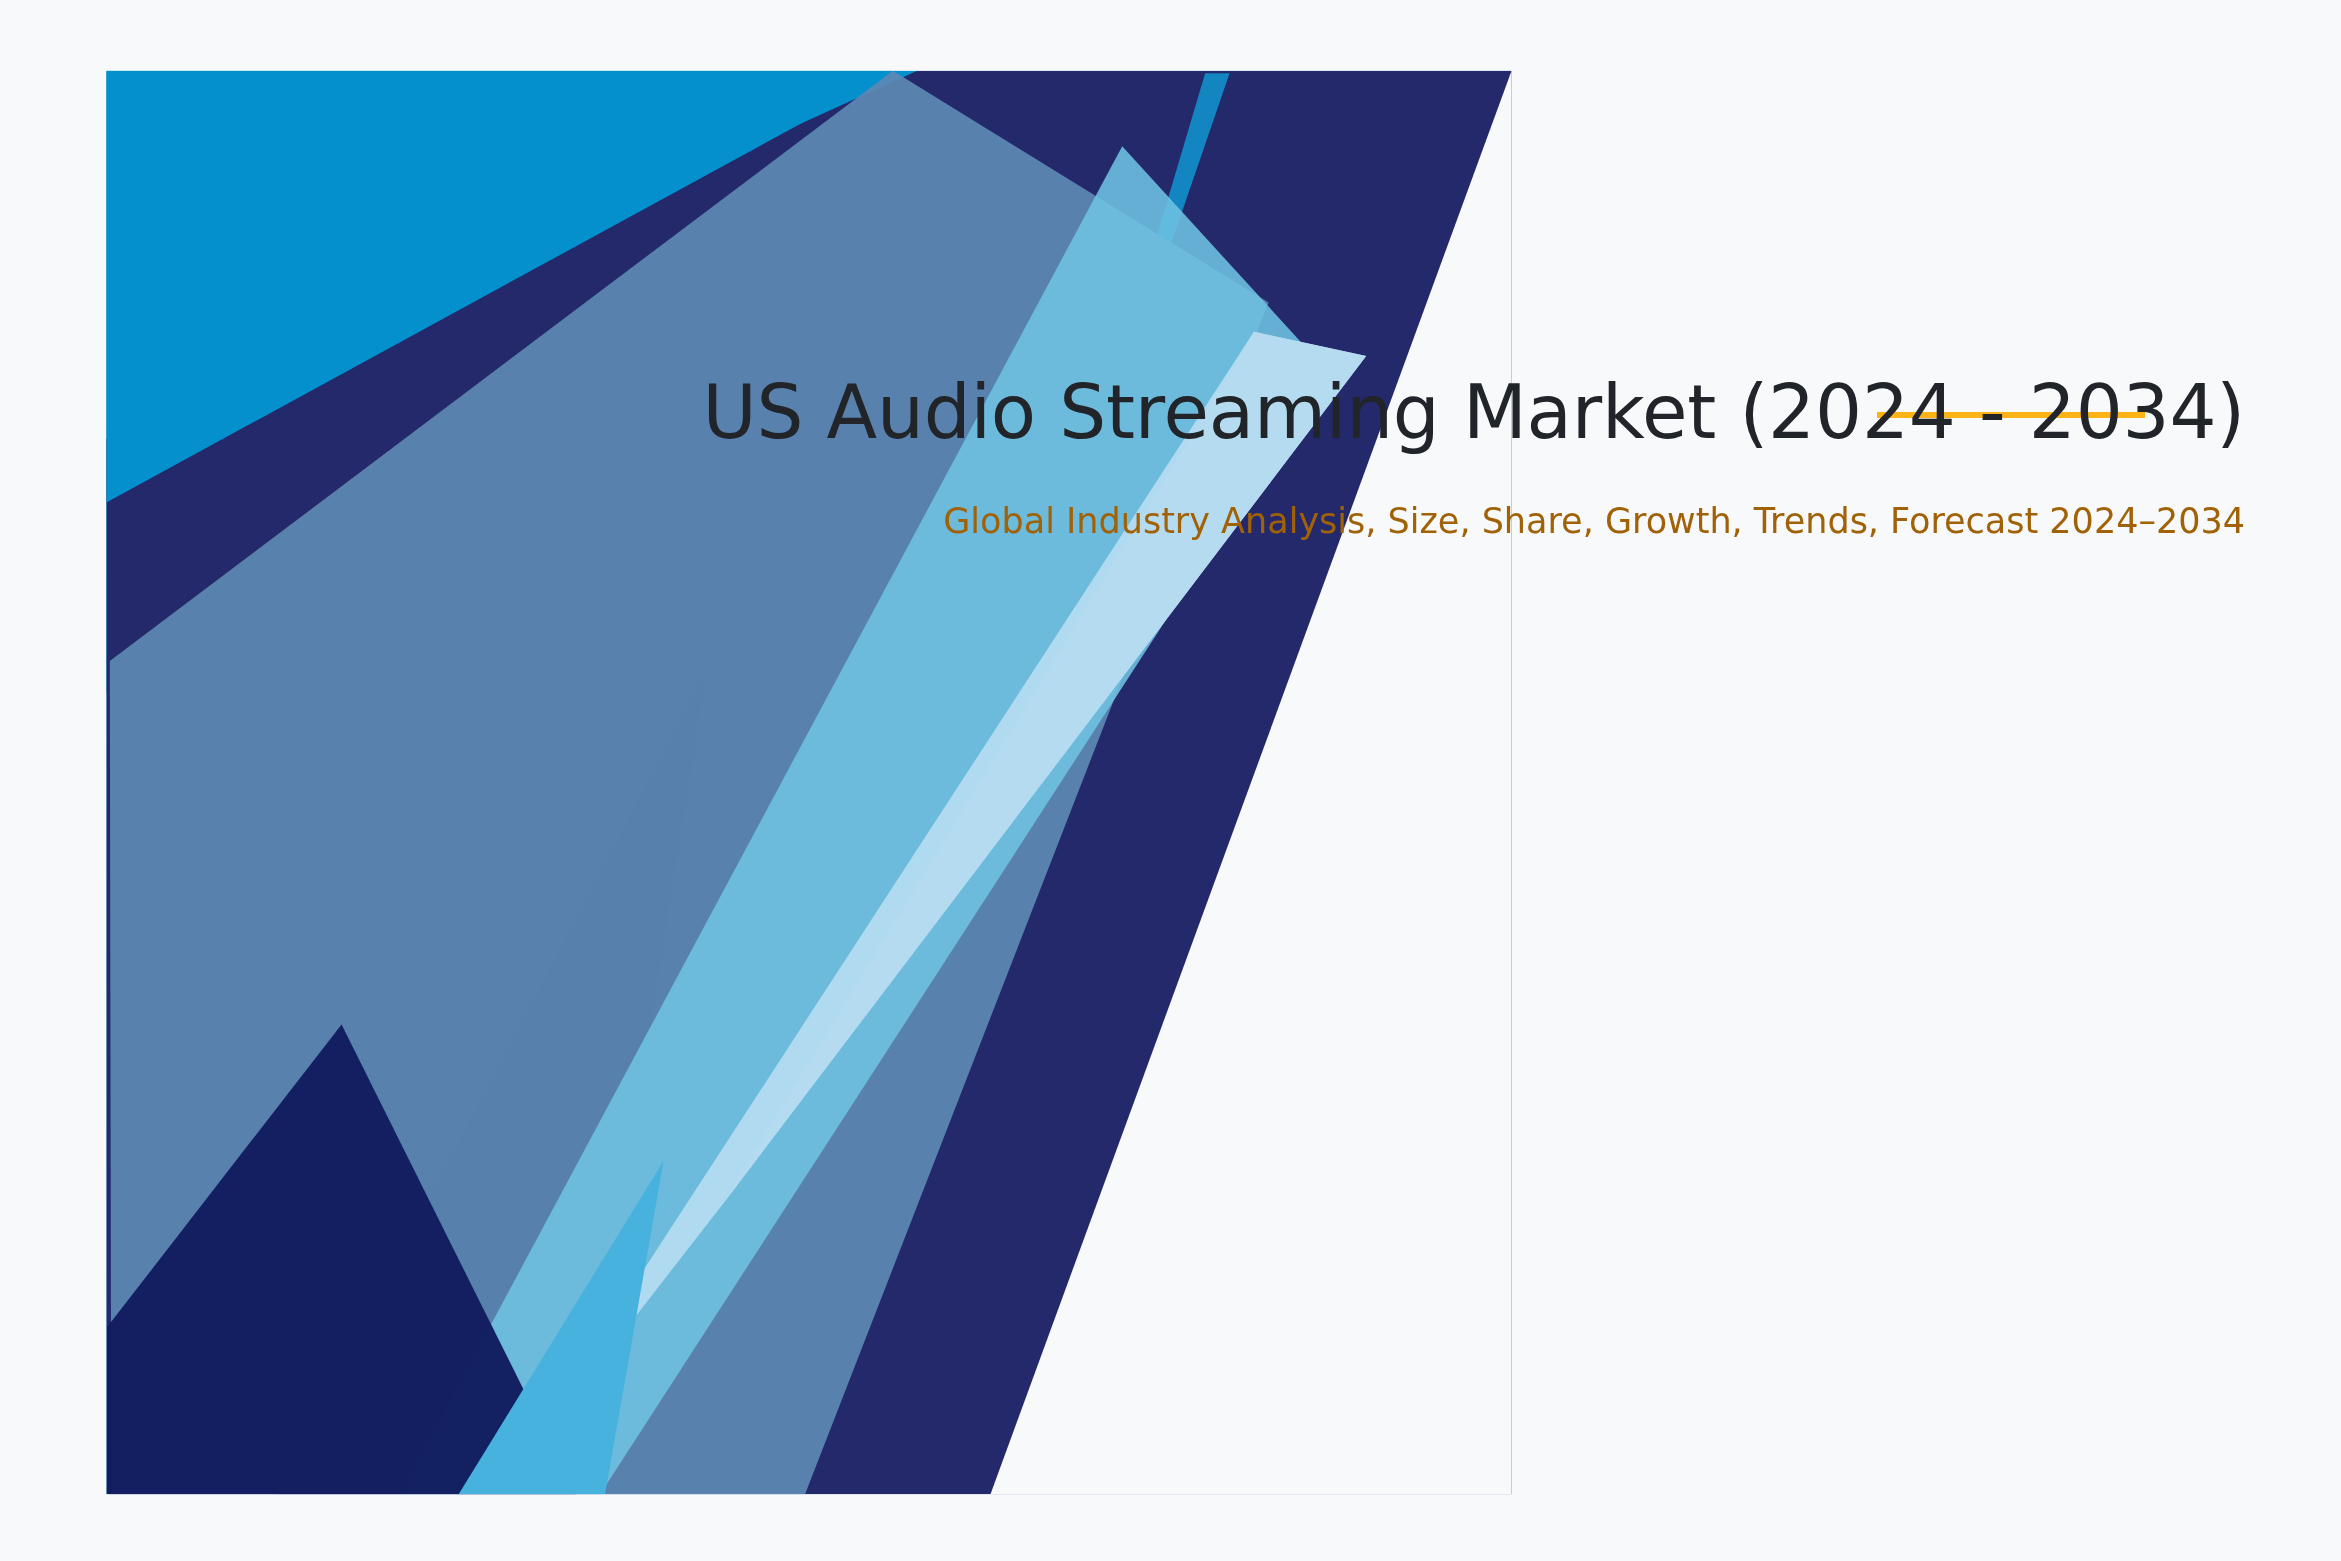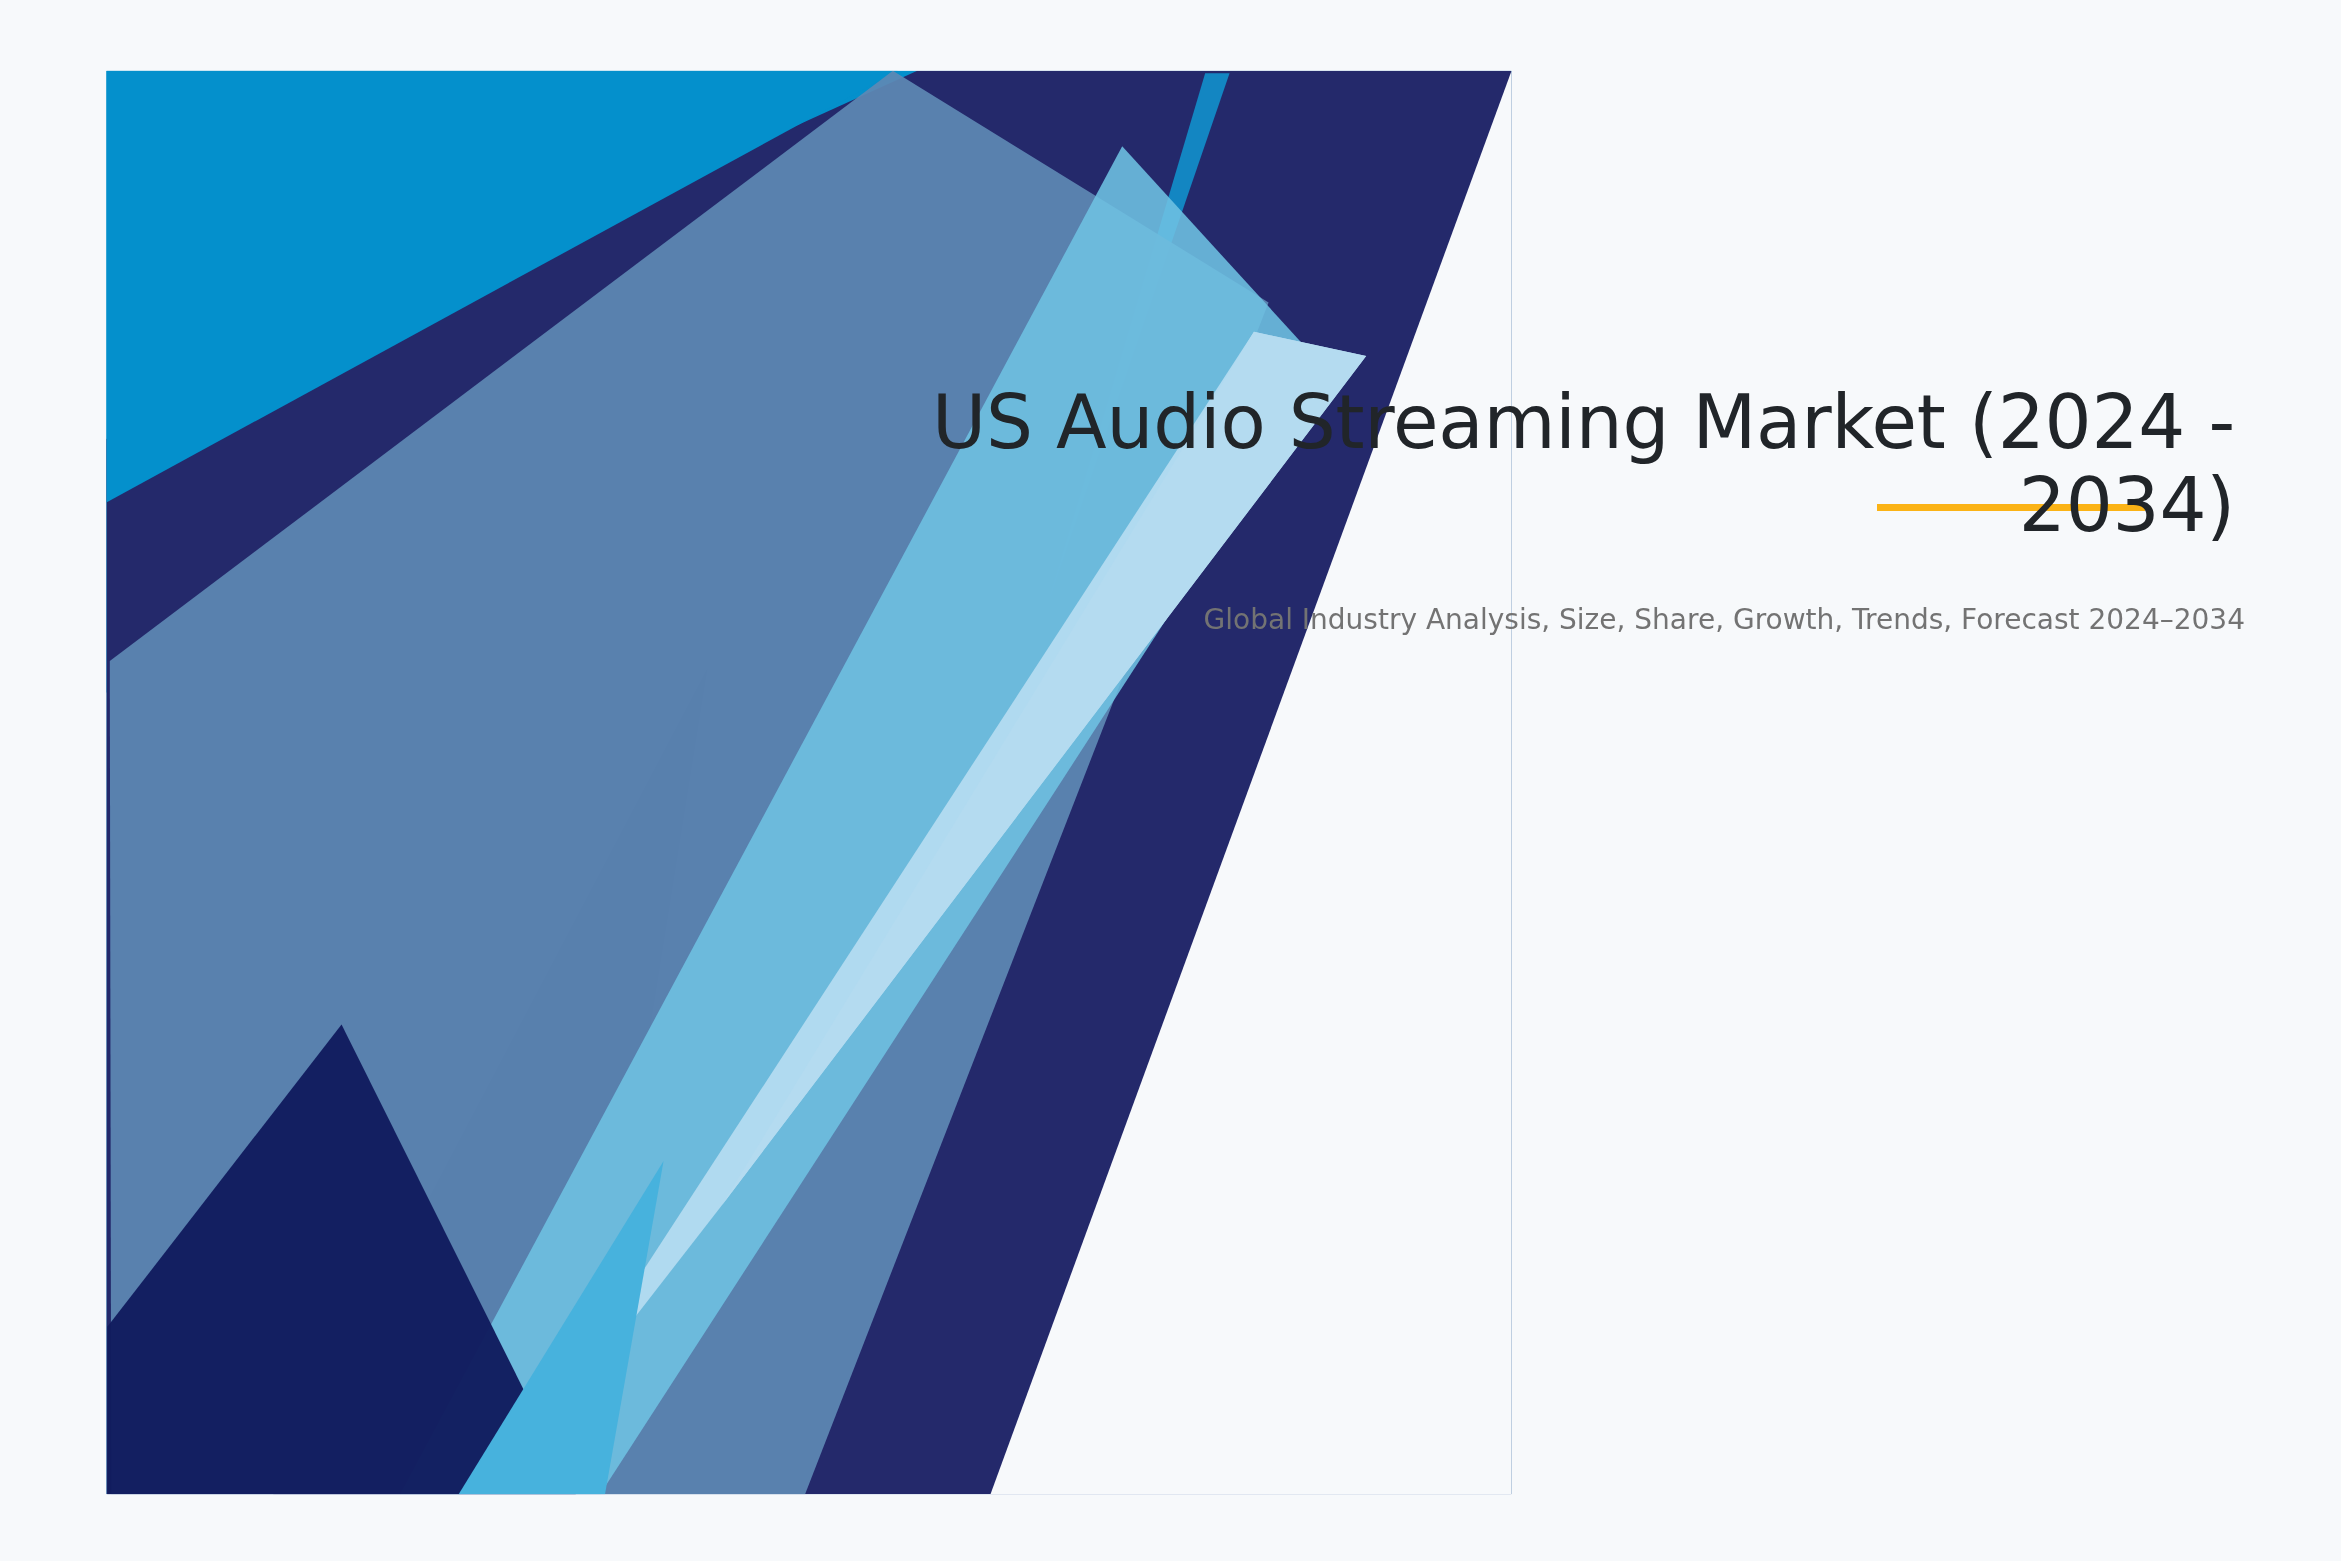--- a/index.html
+++ b/index.html
@@ -45,35 +45,35 @@
     bottom: 36px;
     width: 268px;
     height: 6.3px;
     background: #fbb316;
     z-index: 1;
   }
 
   #page-title {
     position: relative;
     z-index: 2;
-    margin: 10px;
+    margin: 0;
     font-size: 74px;
     line-height: 1.12;
     font-weight: 400;
     color: #212529;
     letter-spacing: -0.2px;
   }
 
   #page-subtitle {
     margin: 0;
     padding-top: 45px;
-    font-size: 28px;
+    font-size: 35px;
     line-height: 1.30;
     font-weight: 400;
-    color: #737373;
+    color: #a16207;
   }
 </style>
 </head>
 <body>
 
 <div id="slide">
 
   <svg id="artwork" viewBox="0 0 4800 3200" preserveAspectRatio="none">
     <defs>
       <clipPath id="artClip">

